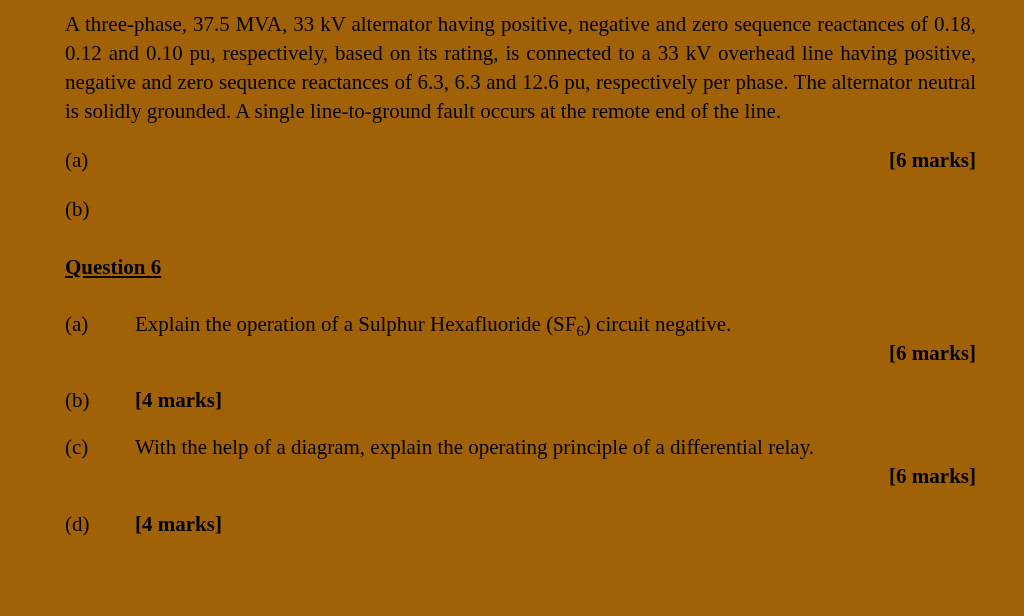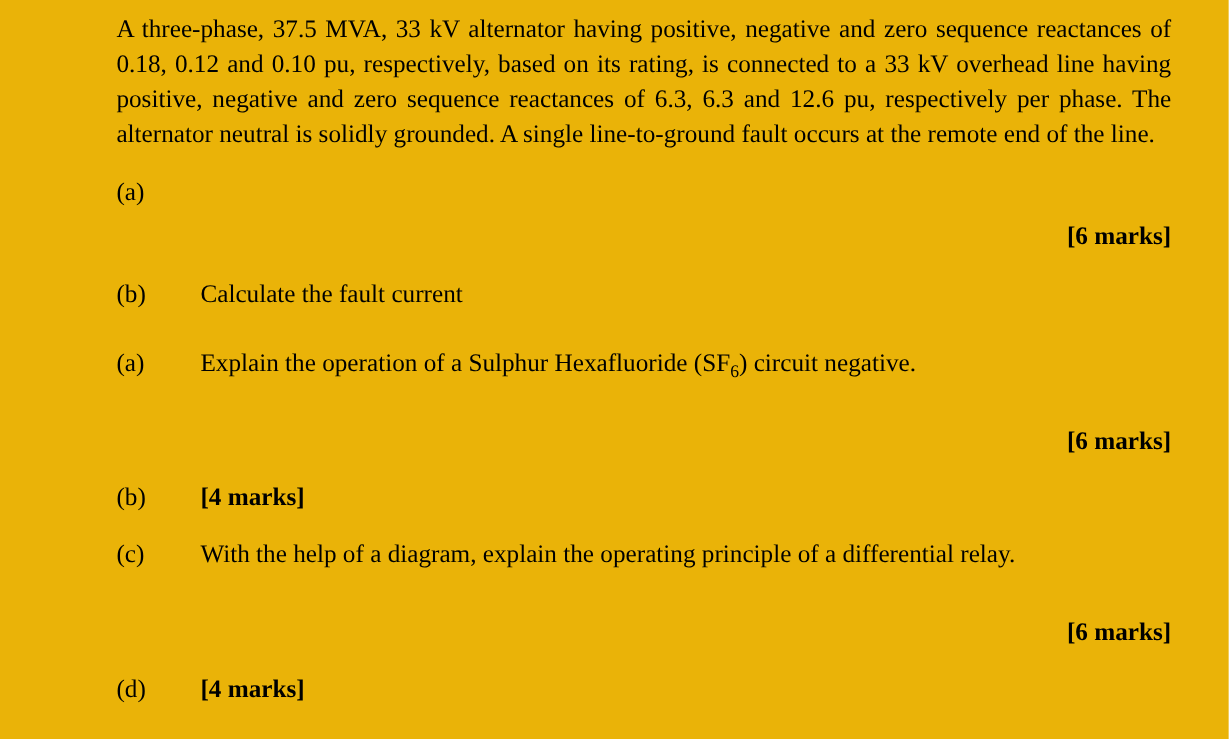--- a/index.html
+++ b/index.html
@@ -8,23 +8,23 @@
     background: #ffffff;
     color: #000000;
     font-family: "Liberation Serif", "DejaVu Serif", serif;
     font-size: 21px;
     line-height: 29px;
   }
   .page {
     width: 1024px;
     height: 616px;
     box-sizing: border-box;
-    padding: 10px 48px 0 97px;
+    padding: 10px 48px 0 65px;
     overflow: hidden;
-    background: #eab308;
+    background: #a16207;
   }
   .intro {
     text-align: justify;
     margin: 0 0 20px 0;
   }
   .qitem {
     display: flex;
     align-items: flex-start;
   }
   .qitem .label {
@@ -41,21 +41,20 @@
   .row-split {
     display: flex;
     justify-content: space-between;
   }
   .marks {
     font-weight: bold;
     white-space: nowrap;
   }
   .marks-line {
     text-align: right;
-    margin-top: 36px;
   }
   .heading {
     font-weight: bold;
     text-decoration: underline;
     margin-top: 29px;
   }
   sub {
     font-size: 0.7em;
     line-height: 0;
   }
@@ -76,24 +75,24 @@
   <div class="qitem" id="q5a">
     <span class="label">(a)</span>
     <div class="body">
       <div class="marks-line marks">[6 marks]</div>
     </div>
   </div>
 
   <div class="qitem" id="q5b">
     <span class="label">(b)</span>
     <div class="body row-split">
-      <span class="text-line">Calculate the fault current</span>
     </div>
   </div>
 
+  <div class="heading">Question 6</div>
 
   <div class="qitem" id="q6a">
     <span class="label">(a)</span>
     <div class="body">
       <div class="text-line"><span>Explain the operation of a Sulphur Hexafluoride (SF</span><sub>6</sub><span>) circuit negative.</span></div>
       <div class="marks-line marks">[6 marks]</div>
     </div>
   </div>
 
   <div class="qitem" id="q6b">

